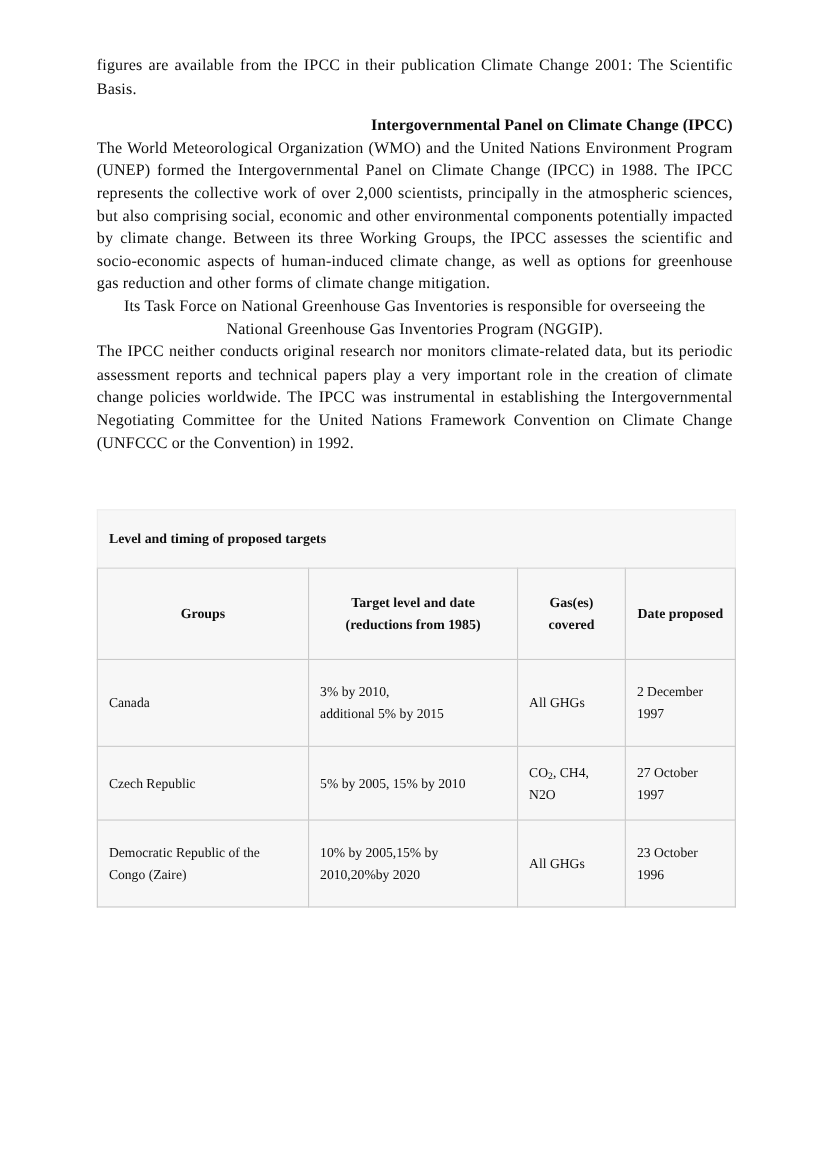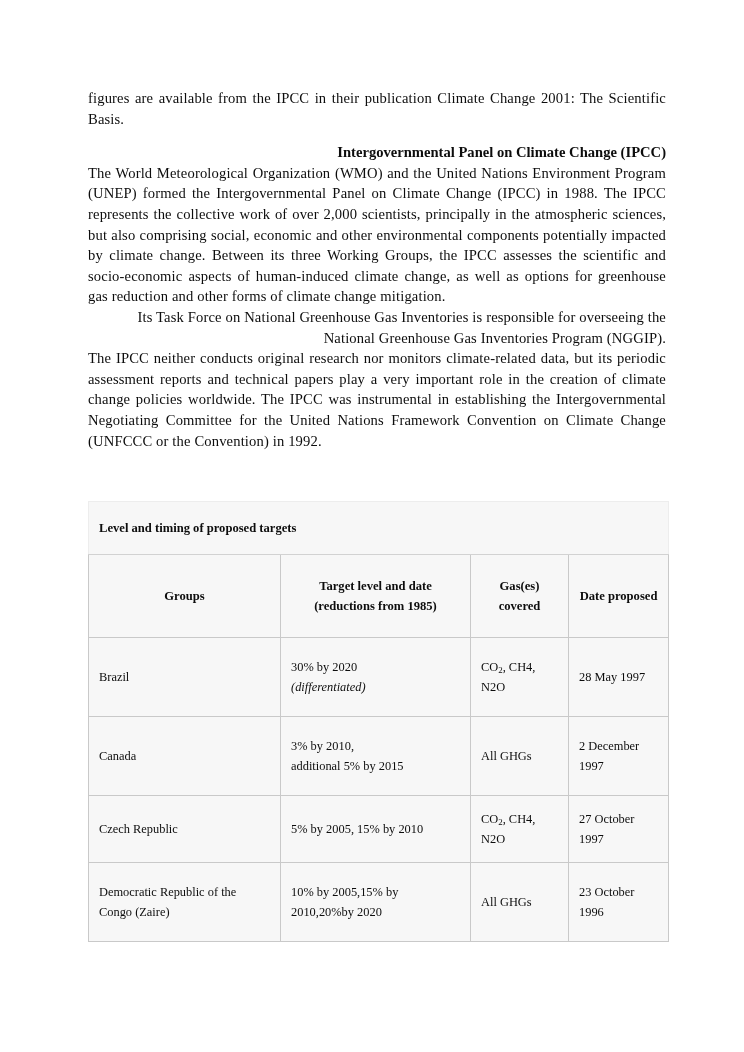--- a/index.html
+++ b/index.html
@@ -15,33 +15,33 @@
     color: #0d0d0d;
     overflow: hidden;
   }
 
   .page {
     position: absolute;
     left: 0; top: 0;
     width: 744px;
     height: 848px;
     box-sizing: border-box;
-    padding: 88px 78px 0 88px;
+    padding: 50px 78px 0 88px;
   }
 
   
   .para {
     font-size: 14.6px;
     line-height: 20.6px;
     margin: 0;
     text-align: justify;
     text-justify: inter-word;
     letter-spacing: 0.01em;
   }
-  .para.flush { text-align: right; }
+  .para.flush { text-align: center; }
 
   .heading {
     font-size: 14.6px;
     line-height: 20.6px;
     font-weight: bold;
     margin: 0;
     text-align: right;
   }
 
   .gap-sm { height: 13px; }
@@ -132,31 +132,20 @@
             <span class="nowrap-line">(reductions from 1985)</span>
           </td>
           <td class="colhead">
             <span class="nowrap-line">Gas(es)</span>
             <span class="nowrap-line">covered</span>
           </td>
           <td class="colhead">Date proposed</td>
         </tr>
 
 
-        <tr class="data-row">
-          <td class="row-cell">Brazil</td>
-          <td class="row-cell">
-            <span class="nowrap-line">30% by 2020</span>
-            <span class="nowrap-line italic">(differentiated)</span>
-          </td>
-          <td class="row-cell">
-            <span>CO</span><sub>2</sub><span>, CH4, N2O</span>
-          </td>
-          <td class="row-cell">28 May 1997</td>
-        </tr>
 
         <tr class="data-row">
           <td class="row-cell">Canada</td>
           <td class="row-cell">
             <span class="nowrap-line">3% by 2010,</span>
             <span class="nowrap-line">additional 5% by 2015</span>
           </td>
           <td class="row-cell">
             <span>All GHGs</span><sub></sub><span></span>
           </td>

